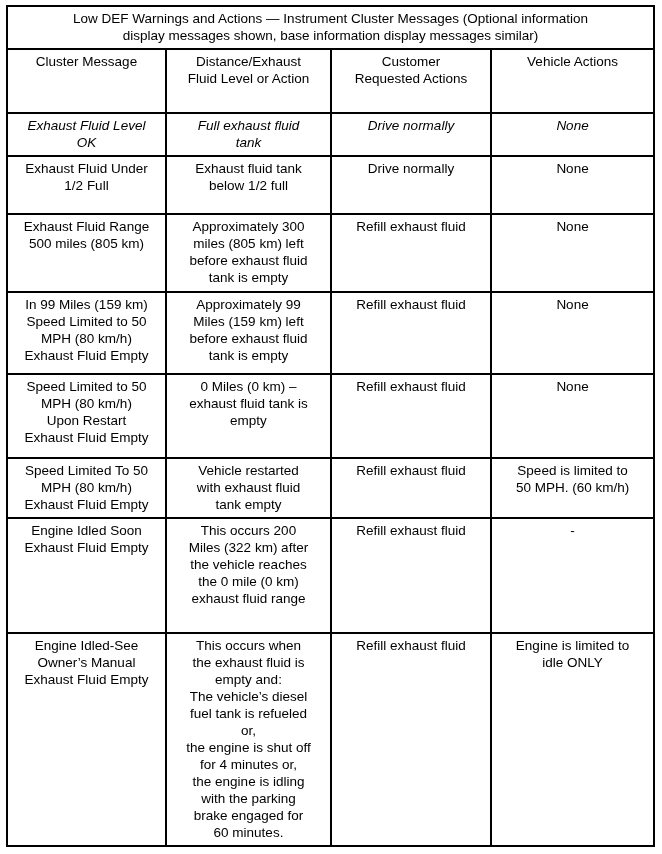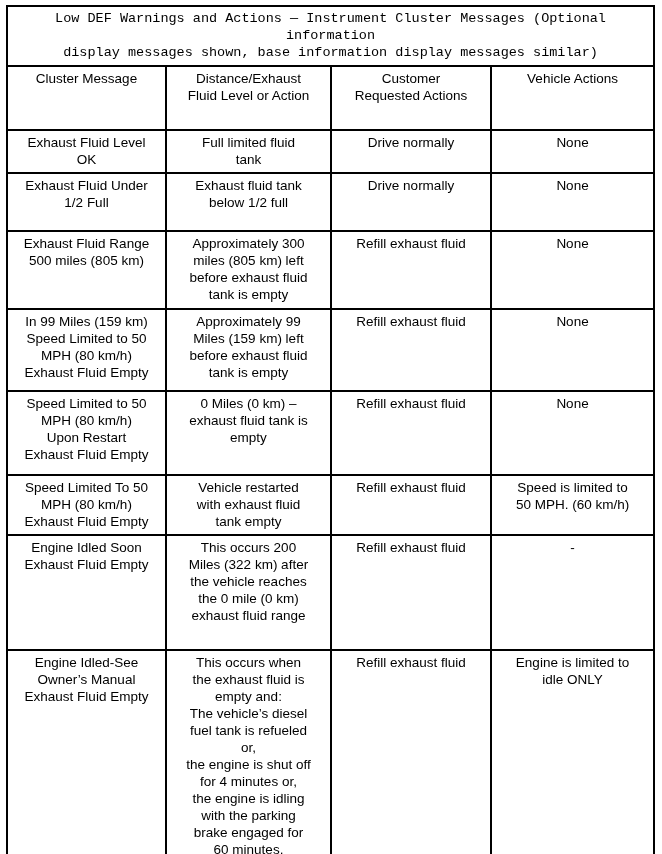--- a/index.html
+++ b/index.html
@@ -33,23 +33,23 @@
     font-weight: normal;
     padding: 3px 2px 4px 2px;
     white-space: pre-line;
     overflow: hidden;
   }
   td.title-cell {
     font-weight: bold;
     font-size: 13.8px;
     padding-top: 5px;
   }
-  tr.r-title  { height: 43px; font-family: Liberation Mono, monospace; }
+  tr.r-title  { height: 43px; }
   tr.r-header { height: 64px; }
-  tr.r-1 { height: 42px; }
+  tr.r-1 { height: 42px; font-style: italic; }
   tr.r-2 { height: 58px; }
   tr.r-3 { height: 78px; }
   tr.r-4 { height: 82px; }
   tr.r-5 { height: 84px; }
   tr.r-6 { height: 60px; }
   tr.r-7 { height: 115px; }
   tr.r-8 { height: 213px; }
 </style>
 </head>
 <body>
@@ -71,21 +71,21 @@
         <td>Cluster Message</td>
         <td>Distance/Exhaust
 Fluid Level or Action</td>
         <td>Customer
 Requested Actions</td>
         <td>Vehicle Actions</td>
       </tr>
       <tr class="r-1">
         <td>Exhaust Fluid Level
 OK</td>
-        <td>Full limited fluid
+        <td>Full exhaust fluid
 tank</td>
         <td>Drive normally</td>
         <td>None</td>
       </tr>
       <tr class="r-2">
         <td>Exhaust Fluid Under
 1/2 Full</td>
         <td>Exhaust fluid tank
 below 1/2 full</td>
         <td>Drive normally</td>

